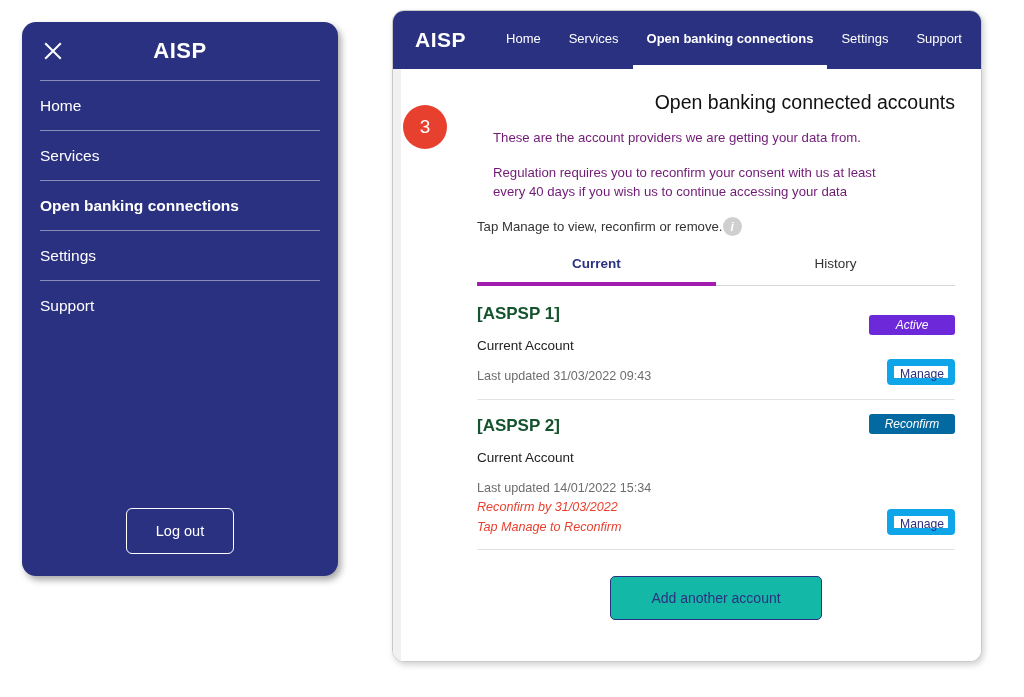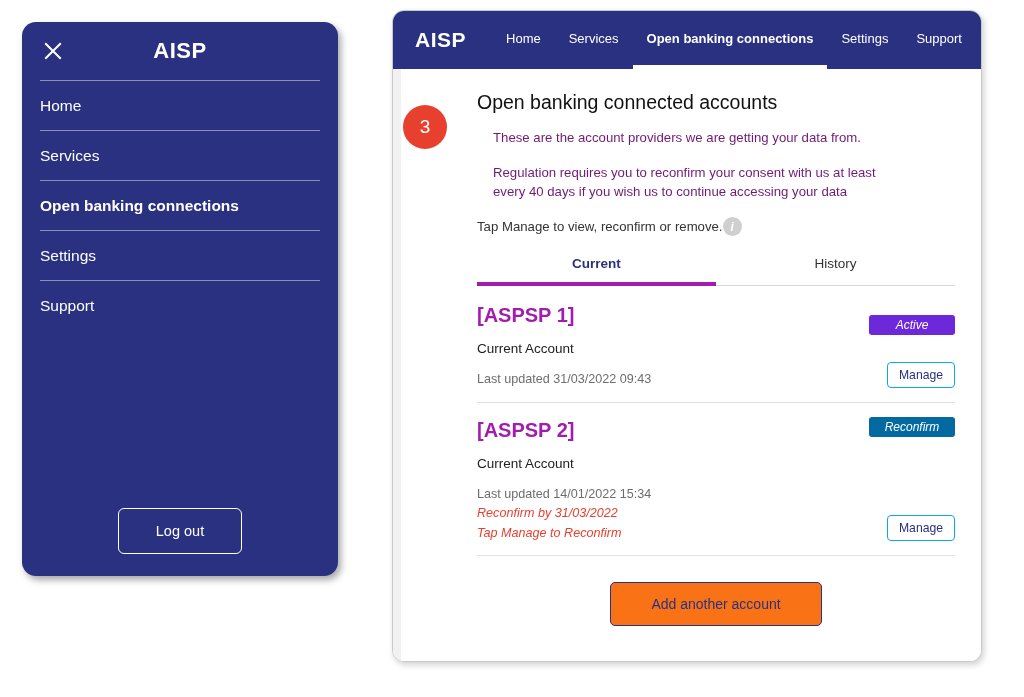--- a/index.html
+++ b/index.html
@@ -77,21 +77,21 @@
   }
   .logout-wrap {
     position: absolute;
     left: 0;
     right: 0;
     bottom: 22px;
     display: flex;
     justify-content: center;
   }
   .logout-button {
-    width: 124px;
+    width: 108px;
     height: 46px;
     border: 1px solid #ffffff;
     border-radius: 6px;
     color: #ffffff;
     background: transparent;
     font-size: 14.5px;
     font-family: "Liberation Sans", sans-serif;
     cursor: pointer;
   }
 
@@ -174,20 +174,21 @@
     position: absolute;
     left: 84px;
     right: 26px;
     top: 22px;
   }
   .page-title {
     font-size: 19.5px;
     color: #111111;
     margin: 0 0 14px 0;
     font-weight: normal;
+    text-align: right;
   }
   .para {
     font-size: 13.2px;
     color: #701a75;
     line-height: 1.45;
     margin: 0 0 16px 16px;
     max-width: 410px;
   }
   .tap-row {
     display: flex;
@@ -235,23 +236,23 @@
     border-bottom: 4px solid #a21caf;
   }
 
   .account {
     position: relative;
     padding: 16px 0 12px 0;
     border-bottom: 1px solid #e2e2e2;
   }
   .account:last-of-type { border-bottom: none; }
   .acct-name {
-    font-size: 20px;
-    font-weight: bold;
-    color: #a21caf;
+    font-size: 17px;
+    font-weight: bold;
+    color: #14532d;
     margin-bottom: 14px;
   }
   .acct-type {
     font-size: 13.5px;
     color: #222222;
     margin-bottom: 14px;
   }
   .acct-meta {
     font-size: 12.6px;
     color: #6d6d6d;
@@ -274,40 +275,40 @@
     border-radius: 3px;
   }
   .badge.active-badge   { background: #6d28d9; margin-top: 13px; }
   .badge.reconfirm-badge{ background: #0369a1; }
   .manage-button {
     position: absolute;
     right: 0;
     bottom: 14px;
     width: 68px;
     height: 26px;
-    border: 1px solid #0ea5e9;
+    border: 7px solid #0ea5e9;
     border-radius: 4px;
     background: #ffffff;
     color: #2a3180;
     font-size: 12.2px;
     font-family: "Liberation Sans", sans-serif;
     cursor: pointer;
   }
 
   .add-wrap {
     display: flex;
     justify-content: center;
     margin-top: 26px;
   }
   .add-button {
     width: 212px;
     height: 44px;
     border: 1px solid #2a3180;
     border-radius: 5px;
-    background: #f97316;
+    background: #14b8a6;
     color: #2a3180;
     font-size: 14px;
     font-family: "Liberation Sans", sans-serif;
     cursor: pointer;
   }
 </style>
 </head>
 <body>
 
 <div class="mobile-panel">

